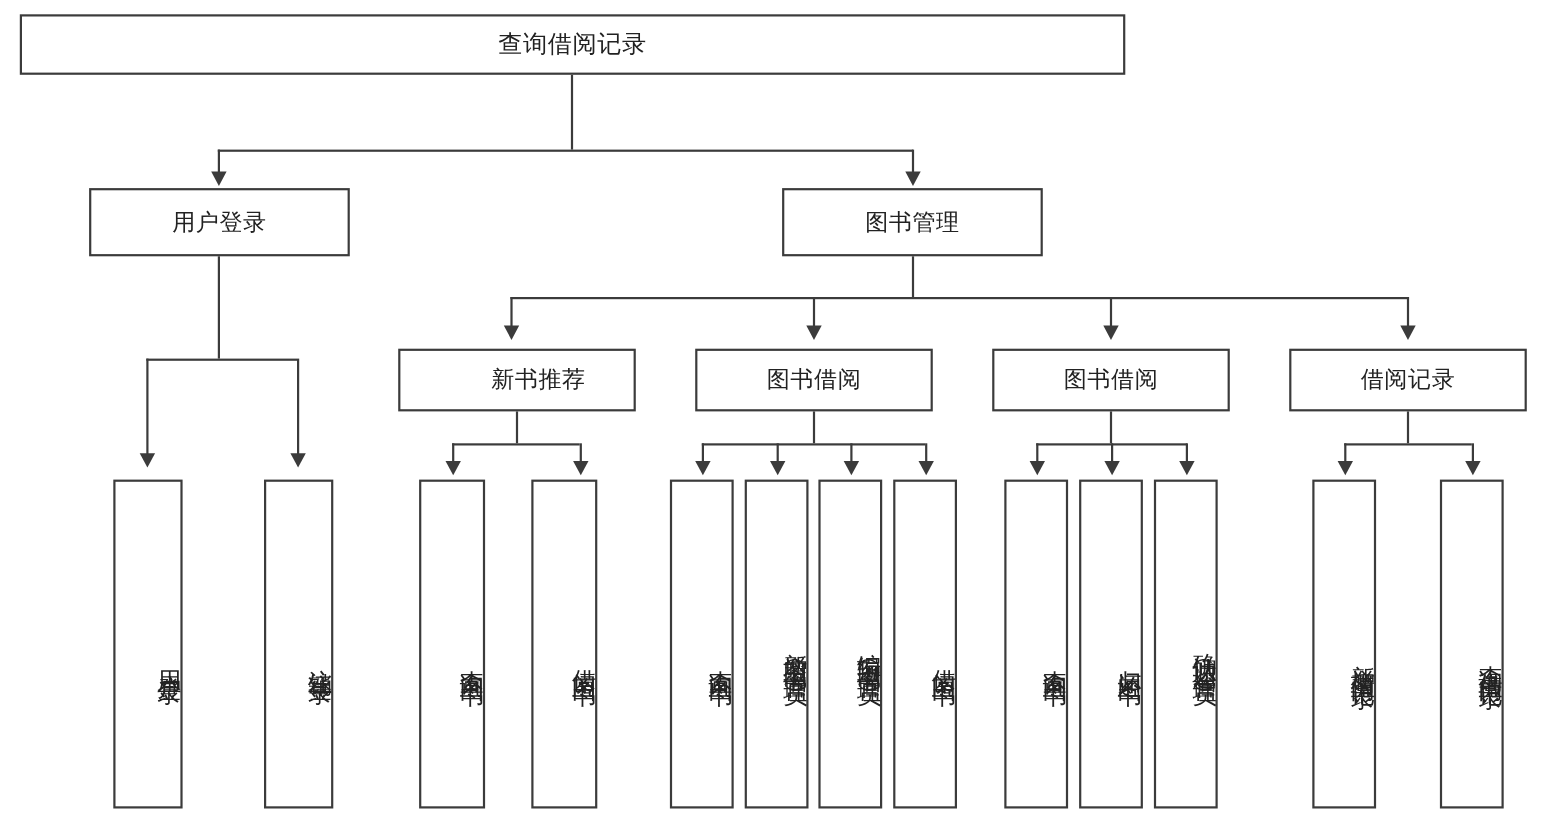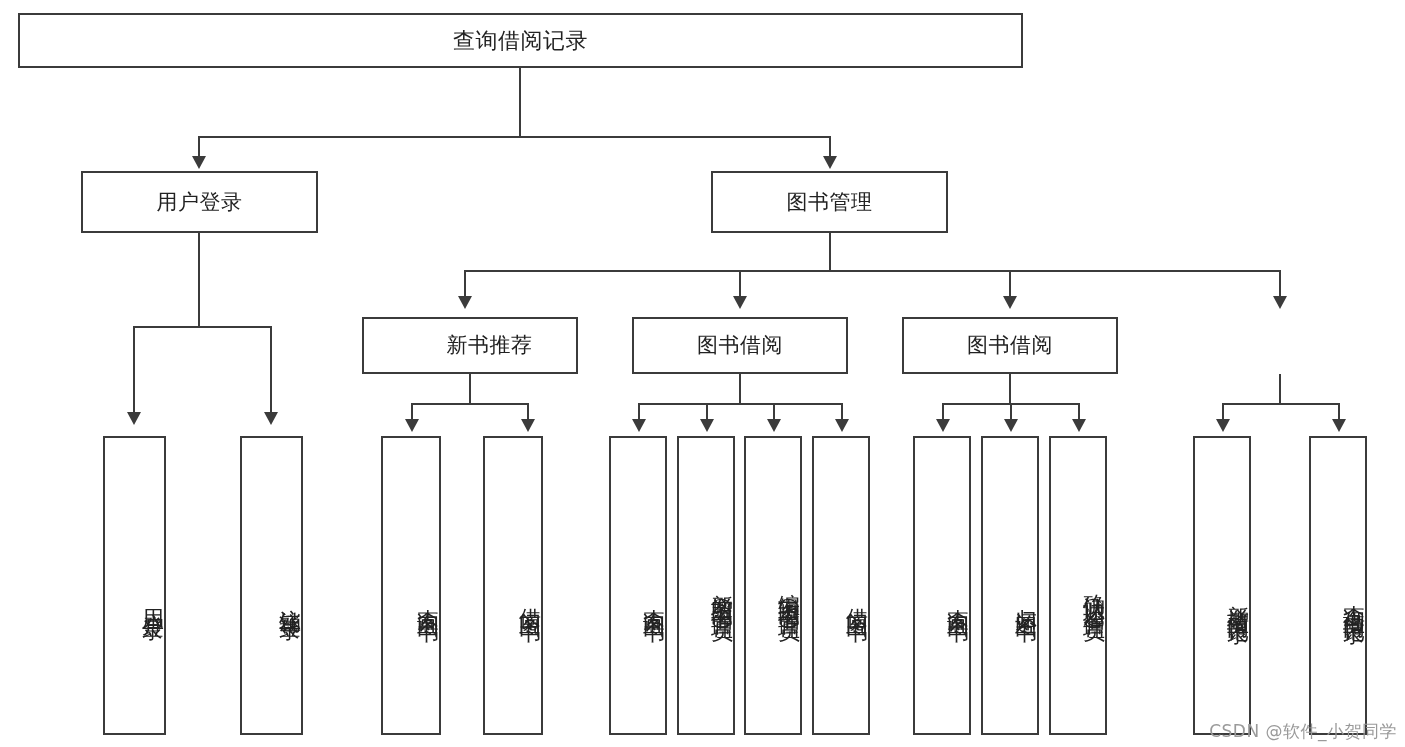--- a/index.html
+++ b/index.html
@@ -110,20 +110,23 @@
 
   <div class="node lvl3" style="left:362px; top:317px; width:216px; height:57px;padding-left:39px;">
     <span>新书推荐</span>
   </div>
   <div class="node lvl3" style="left:632px; top:317px; width:216px; height:57px;">
     <span>图书借阅</span>
   </div>
   <div class="node lvl3" style="left:902px; top:317px; width:216px; height:57px;">
     <span>图书借阅</span>
   </div>
+  <div class="node lvl3" style="left:1172px; top:317px; width:216px; height:57px;">
+    <span>借阅记录</span>
+  </div>
 
   <div class="edge v" style="left:469px; top:374px; height:29px;"></div>
   <div class="edge h" style="left:411px; top:403px; width:116px;"></div>
   <div class="edge v" style="left:411px; top:403px; height:18px;"></div>
   <div class="arrow" style="left:405px; top:419px;"></div>
   <div class="edge v" style="left:527px; top:403px; height:18px;"></div>
   <div class="arrow" style="left:521px; top:419px;"></div>
 
   <div class="edge v" style="left:739px; top:374px; height:29px;"></div>
   <div class="edge h" style="left:638px; top:403px; width:203px;"></div>
@@ -189,15 +192,14 @@
     <span>确认归还（管理员）</span>
   </div>
 
   <div class="node leaf" style="left:1193px; top:436px; width:58px; height:299px;">
     <span>新增借阅记录</span>
   </div>
   <div class="node leaf" style="left:1309px; top:436px; width:58px; height:299px;">
     <span>查询借阅记录</span>
   </div>
 
-  <div class="watermark">CSDN @软件_小贺同学</div>
 
 </div>
 
 </body></html>

